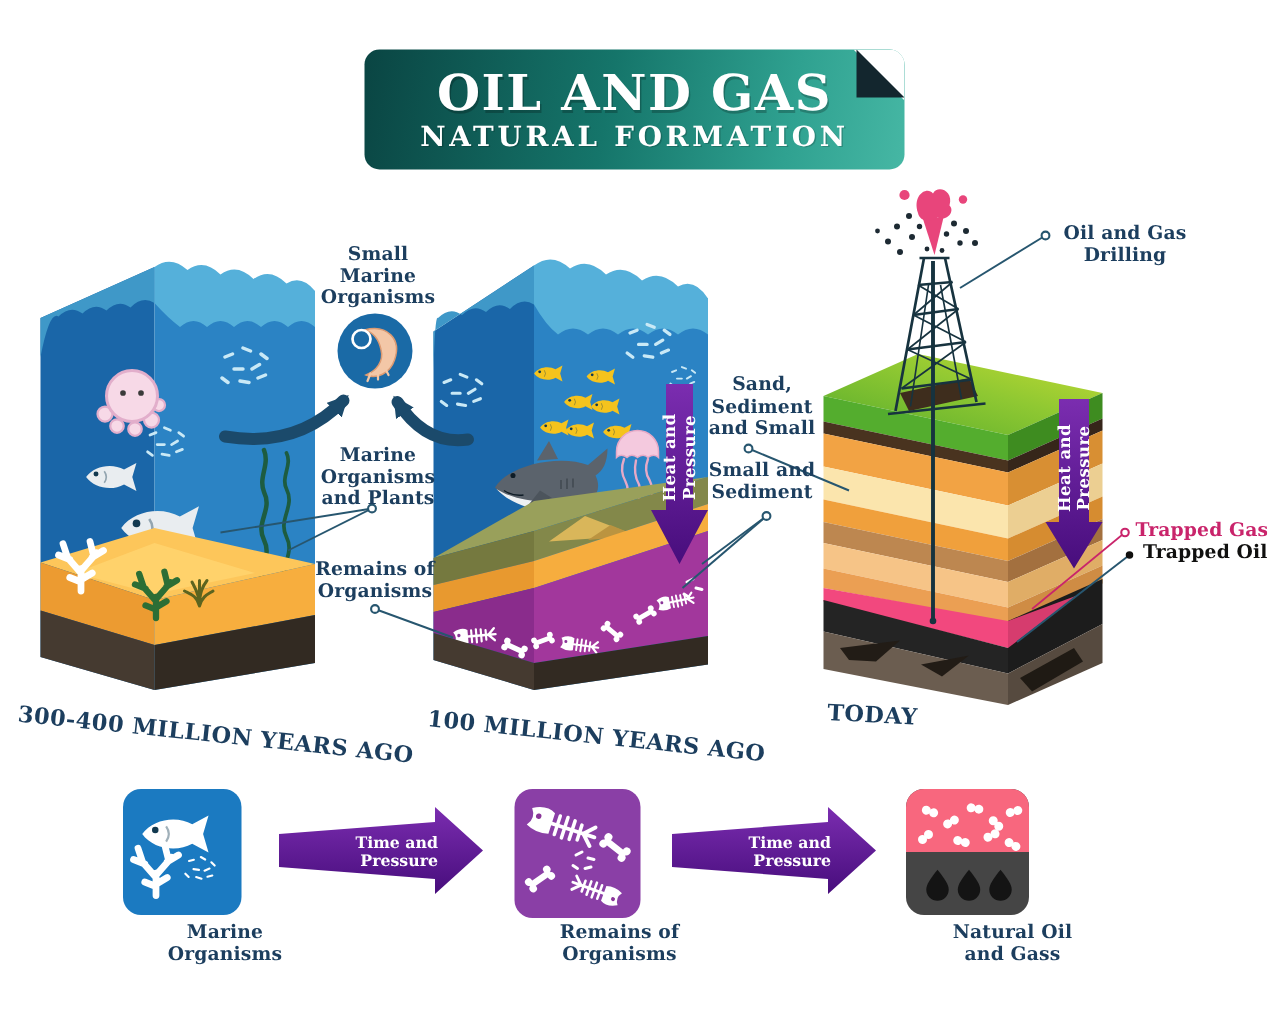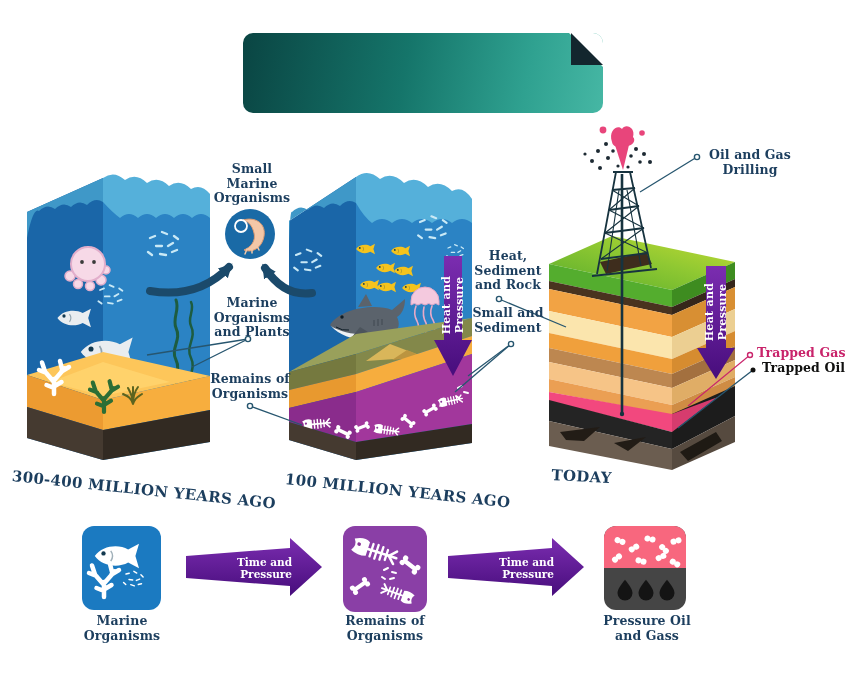--- a/index.html
+++ b/index.html
@@ -21,21 +21,21 @@
   #cap1{left:13px;top:467px;transform:rotate(6deg);}
   #cap2{left:286px;top:470px;transform:rotate(6deg);}
   #cap3{left:552px;top:466px;transform:rotate(3deg);}
   .heat{position:absolute;width:110px;color:#fff;font-size:11px;font-weight:700;text-align:center;
         letter-spacing:.3px;transform:rotate(-90deg);}
   #heat1{left:398px;top:292px;}
   #heat2{left:661px;top:299px;}
   .tp{position:absolute;width:104px;color:#fff;font-size:10.5px;font-weight:700;text-align:right;}
   #tp1{left:188px;top:556px;}
   #tp2{left:450px;top:556px;}
-  .flowlbl{position:absolute;font-size:12.5px;}
+  .flowlbl{position:absolute;font-size:12.5px;margin-left:28px;}
   #flow1{left:82px;top:614px;width:80px;}
   #flow2{left:341px;top:614px;width:88px;}
   #flow3{left:592px;top:614px;width:110px;}
   #banner{position:absolute;left:243px;top:33px;width:360px;height:80px;border-radius:10px;
           background:linear-gradient(100deg,#0a4543 0%,#15756a 45%,#2fa190 78%,#46b7a4 100%);
           text-align:center;color:#fff;overflow:hidden;}
   #banner .l1{margin-top:9px;font-size:33px;font-weight:700;letter-spacing:1px;
               text-shadow:1px 2px 0 rgba(0,0,0,.22);}
   #banner .l2{font-size:18.5px;font-weight:700;letter-spacing:2.5px;
               text-shadow:1px 1px 0 rgba(0,0,0,.18);}
@@ -322,38 +322,40 @@
       <use href="#drop" transform="translate(667,589) scale(1.15)"></use>
     </g>
   </g>
 </svg>
 
 <div id="banner">
   <svg id="fold" width="34" height="34">
     <polygon points="0,0 34,0 34,34" fill="#ffffff"></polygon>
     <polygon points="2,0 34,32 2,32" fill="#13262e"></polygon>
   </svg>
+  <div class="l1">OIL AND GAS</div>
+  <div class="l2">NATURAL FORMATION</div>
 </div>
 
 <div class="lbl" id="lbl-small">Small Marine Organisms</div>
 <div class="lbl" id="lbl-mplants">Marine Organisms and Plants</div>
 <div class="lbl" id="lbl-remains1">Remains of Organisms</div>
-<div class="lbl" id="lbl-ssr">Heat, Sediment and Rock</div>
+<div class="lbl" id="lbl-ssr">Sand, Sediment and Small</div>
 <div class="lbl" id="lbl-ss">Small and Sediment</div>
 <div class="lbl" id="lbl-drill">Oil and Gas Drilling</div>
 <div class="lbl" id="lbl-tgas">Trapped Gas</div>
 <div class="lbl" id="lbl-toil">Trapped Oil</div>
 
 <div class="cap" id="cap1">300-400 MILLION YEARS AGO</div>
 <div class="cap" id="cap2">100 MILLION YEARS AGO</div>
 <div class="cap" id="cap3">TODAY</div>
 
 <div class="heat" id="heat1">Heat and Pressure</div>
 <div class="heat" id="heat2">Heat and Pressure</div>
 
 <div class="tp" id="tp1">Time and Pressure</div>
 <div class="tp" id="tp2">Time and Pressure</div>
 
 <div class="lbl flowlbl" id="flow1">Marine Organisms</div>
 <div class="lbl flowlbl" id="flow2">Remains of Organisms</div>
-<div class="lbl flowlbl" id="flow3">Pressure Oil and Gass</div>
+<div class="lbl flowlbl" id="flow3">Natural Oil and Gass</div>
 
 </div>
 
 </body></html>

